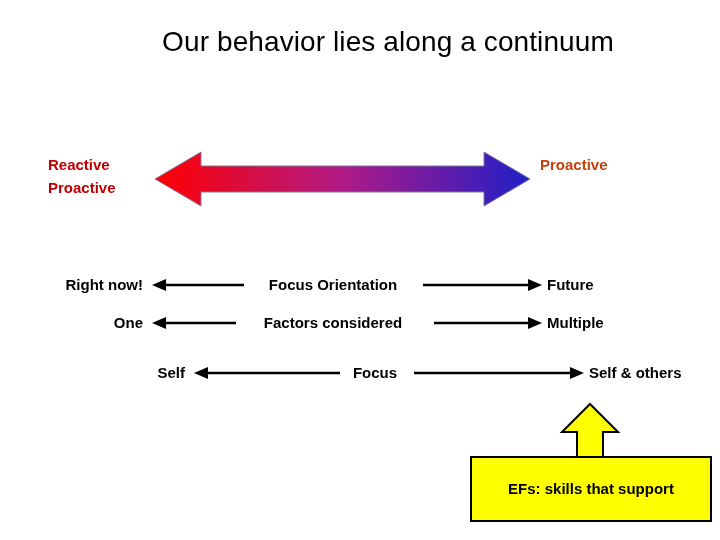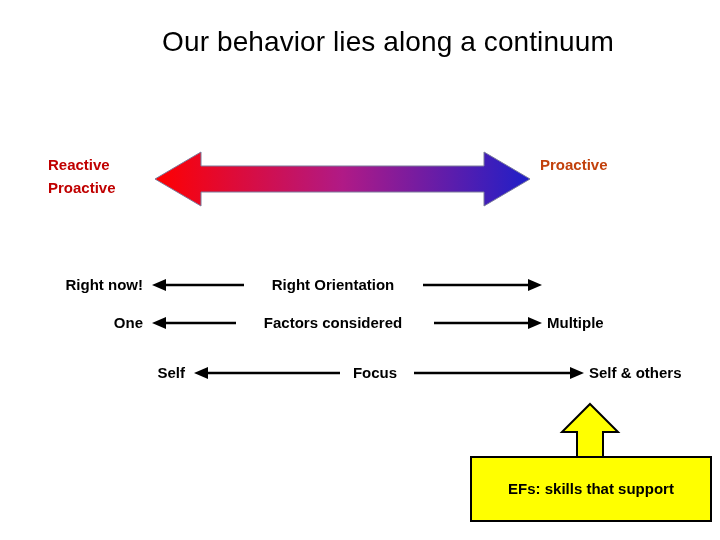--- a/index.html
+++ b/index.html
@@ -184,27 +184,28 @@
   </div>
 
   <div class="cmp-row r0">
     <div class="cmp-left">Right now!</div>
     <div class="row-arrow left-arrow">
       <svg viewBox="0 0 92 30" preserveAspectRatio="none" xmlns="http://www.w3.org/2000/svg">
         <line x1="12" y1="15" x2="92" y2="15" stroke="#000" stroke-width="2.4"></line>
         <polygon points="0,15 14,9 14,21" fill="#000"></polygon>
       </svg>
     </div>
-    <div class="cmp-mid">Right Orientation</div>
+    <div class="cmp-mid">Focus Orientation</div>
     <div class="row-arrow right-arrow">
       <svg viewBox="0 0 119 30" preserveAspectRatio="none" xmlns="http://www.w3.org/2000/svg">
         <line x1="0" y1="15" x2="107" y2="15" stroke="#000" stroke-width="2.4"></line>
         <polygon points="119,15 105,9 105,21" fill="#000"></polygon>
       </svg>
     </div>
+    <div class="cmp-right">Future</div>
   </div>
 
   <div class="cmp-row r1">
     <div class="cmp-left">One</div>
     <div class="row-arrow left-arrow">
       <svg viewBox="0 0 84 30" preserveAspectRatio="none" xmlns="http://www.w3.org/2000/svg">
         <line x1="12" y1="15" x2="84" y2="15" stroke="#000" stroke-width="2.4"></line>
         <polygon points="0,15 14,9 14,21" fill="#000"></polygon>
       </svg>
     </div>

